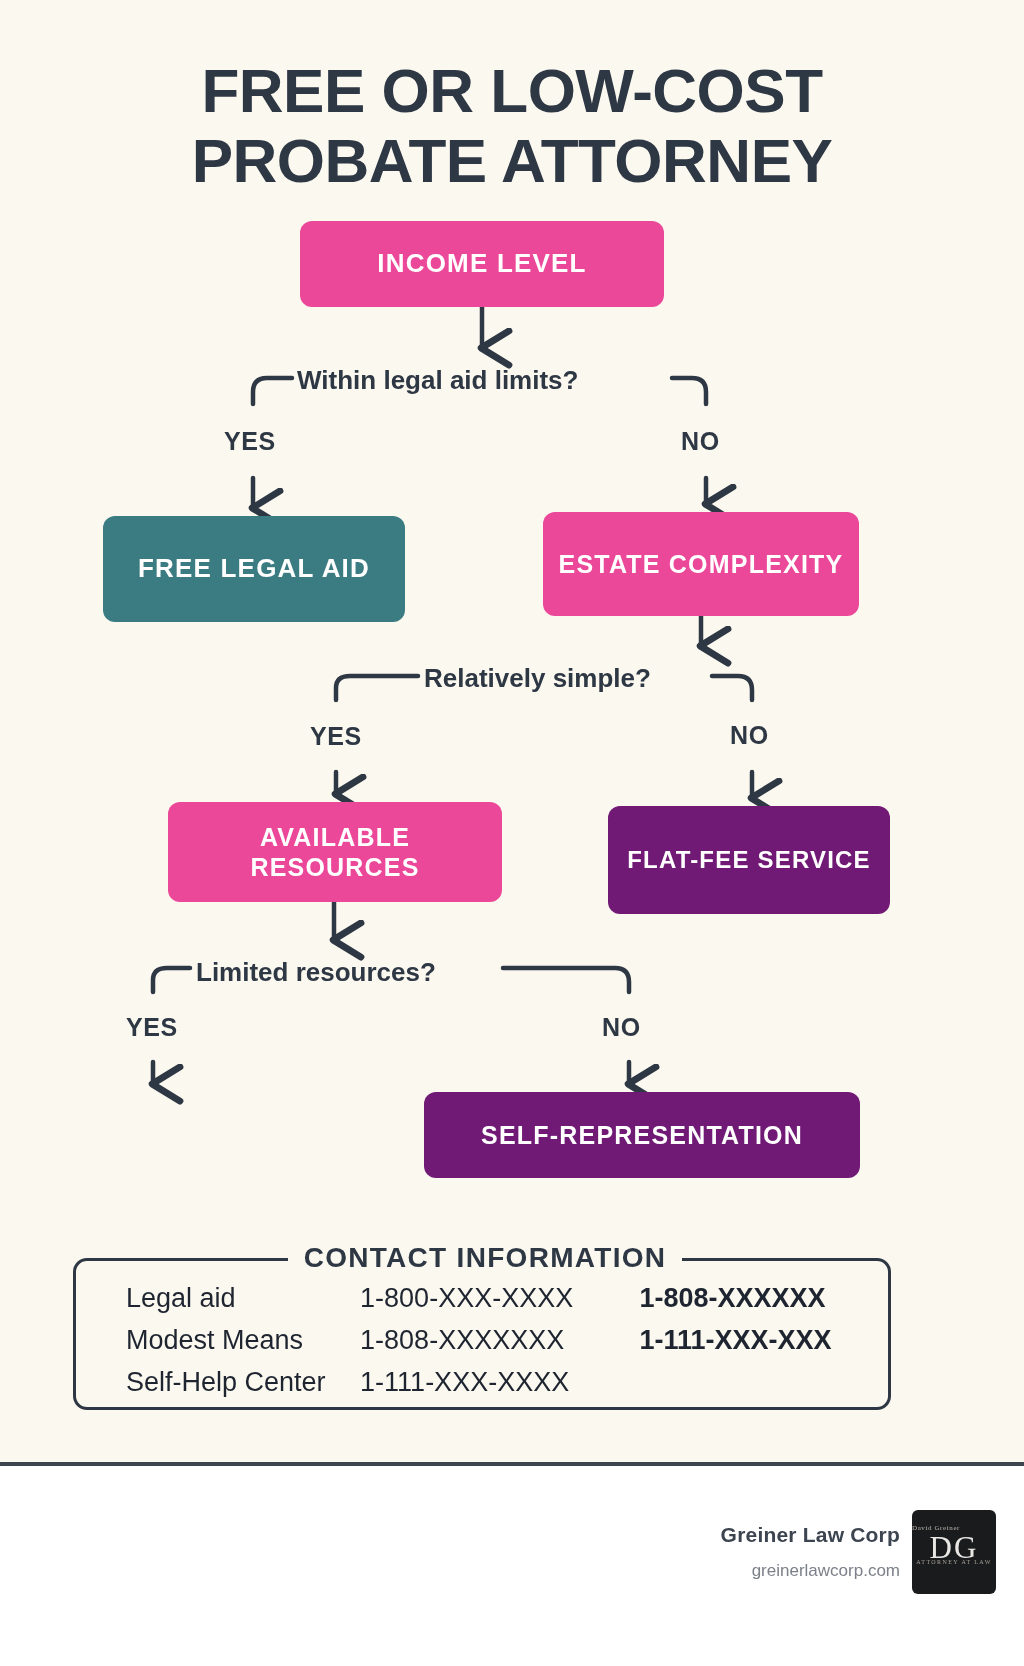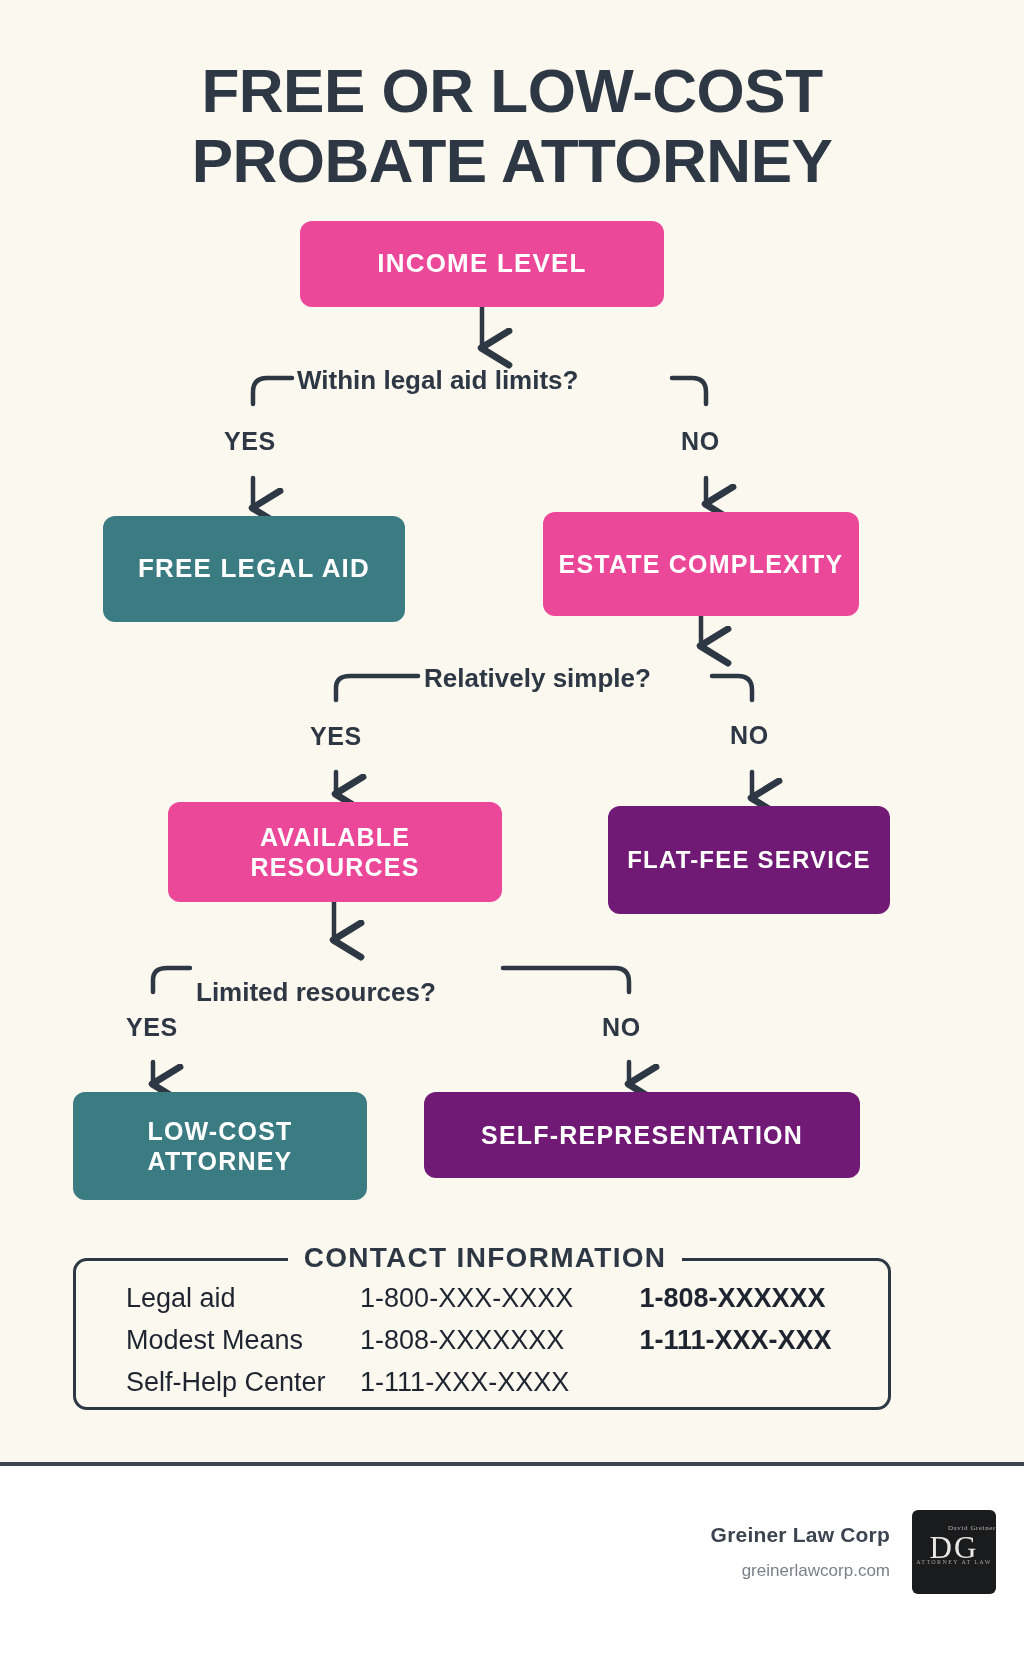--- a/index.html
+++ b/index.html
@@ -74,21 +74,21 @@
   
   .question {
     position: absolute;
     font-size: 26px;
     font-weight: 700;
     color: #2e3744;
     white-space: nowrap;
   }
   #q-1 { left: 297px; top: 365px; }
   #q-2 { left: 424px; top: 663px; }
-  #q-3 { left: 196px; top: 957px; margin-top: 20px; }
+  #q-3 { left: 196px; top: 957px; }
 
   
   .branch-label {
     position: absolute;
     font-size: 25px;
     font-weight: 700;
     color: #2e3744;
     letter-spacing: 0.6px;
   }
   #yn-1-yes { left: 224px; top: 427px; }
@@ -157,21 +157,21 @@
     height: 204px;
     background: #ffffff;
     border-top: 4px solid #3c4450;
   }
   .footer-inner {
     position: absolute;
     right: 28px;
     top: 44px;
     display: flex;
     align-items: center;
-    gap: 22px;
+    gap: 12px;
   }
   .footer-text { text-align: right; }
   .footer-brand {
     font-size: 21px;
     font-weight: 700;
     color: #3c4450;
     letter-spacing: 0.2px;
   }
   .footer-url {
     margin-top: 14px;
@@ -198,26 +198,25 @@
     font-family: "Liberation Serif", serif;
     font-size: 31px;
     letter-spacing: 2px;
     color: #e9e7e4;
     line-height: 1;
   }
   .logo-sub {
     position: absolute;
     left: 0; top: 17%;
     width: 100%;
-    text-align: right;
+    text-align: left;
     font-family: "Liberation Serif", serif;
     font-size: 7px;
     letter-spacing: 0.6px;
     color: #b9b5ae;
-    padding-left: 16px;
   }
   .logo-sub2 {
     position: absolute;
     left: 0; top: 58%;
     width: 100%;
     text-align: center;
     font-family: "Liberation Serif", serif;
     font-size: 6px;
     letter-spacing: 1.4px;
     color: #a8a39b;
@@ -277,21 +276,20 @@
     <div class="node dark" id="node-income">INCOME LEVEL</div>
 
     <div class="node teal" id="node-free-legal">FREE LEGAL AID</div>
 
     <div class="node dark" id="node-estate">ESTATE COMPLEXITY</div>
 
     <div class="node dark" id="node-available">AVAILABLE RESOURCES</div>
 
     <div class="node orange" id="node-flatfee">FLAT-FEE SERVICE</div>
 
-    <div class="node teal" id="node-lowcost">LOW-COST ATTORNEY</div>
 
     <div class="node orange" id="node-selfrep">SELF-REPRESENTATION</div>
 
     <div class="question" id="q-1">Within legal aid limits?</div>
     <div class="question" id="q-2">Relatively simple?</div>
     <div class="question" id="q-3">Limited resources?</div>
 
     <div class="branch-label" id="yn-1-yes">YES</div>
     <div class="branch-label" id="yn-1-no">NO</div>
     <div class="branch-label" id="yn-2-yes">YES</div>

